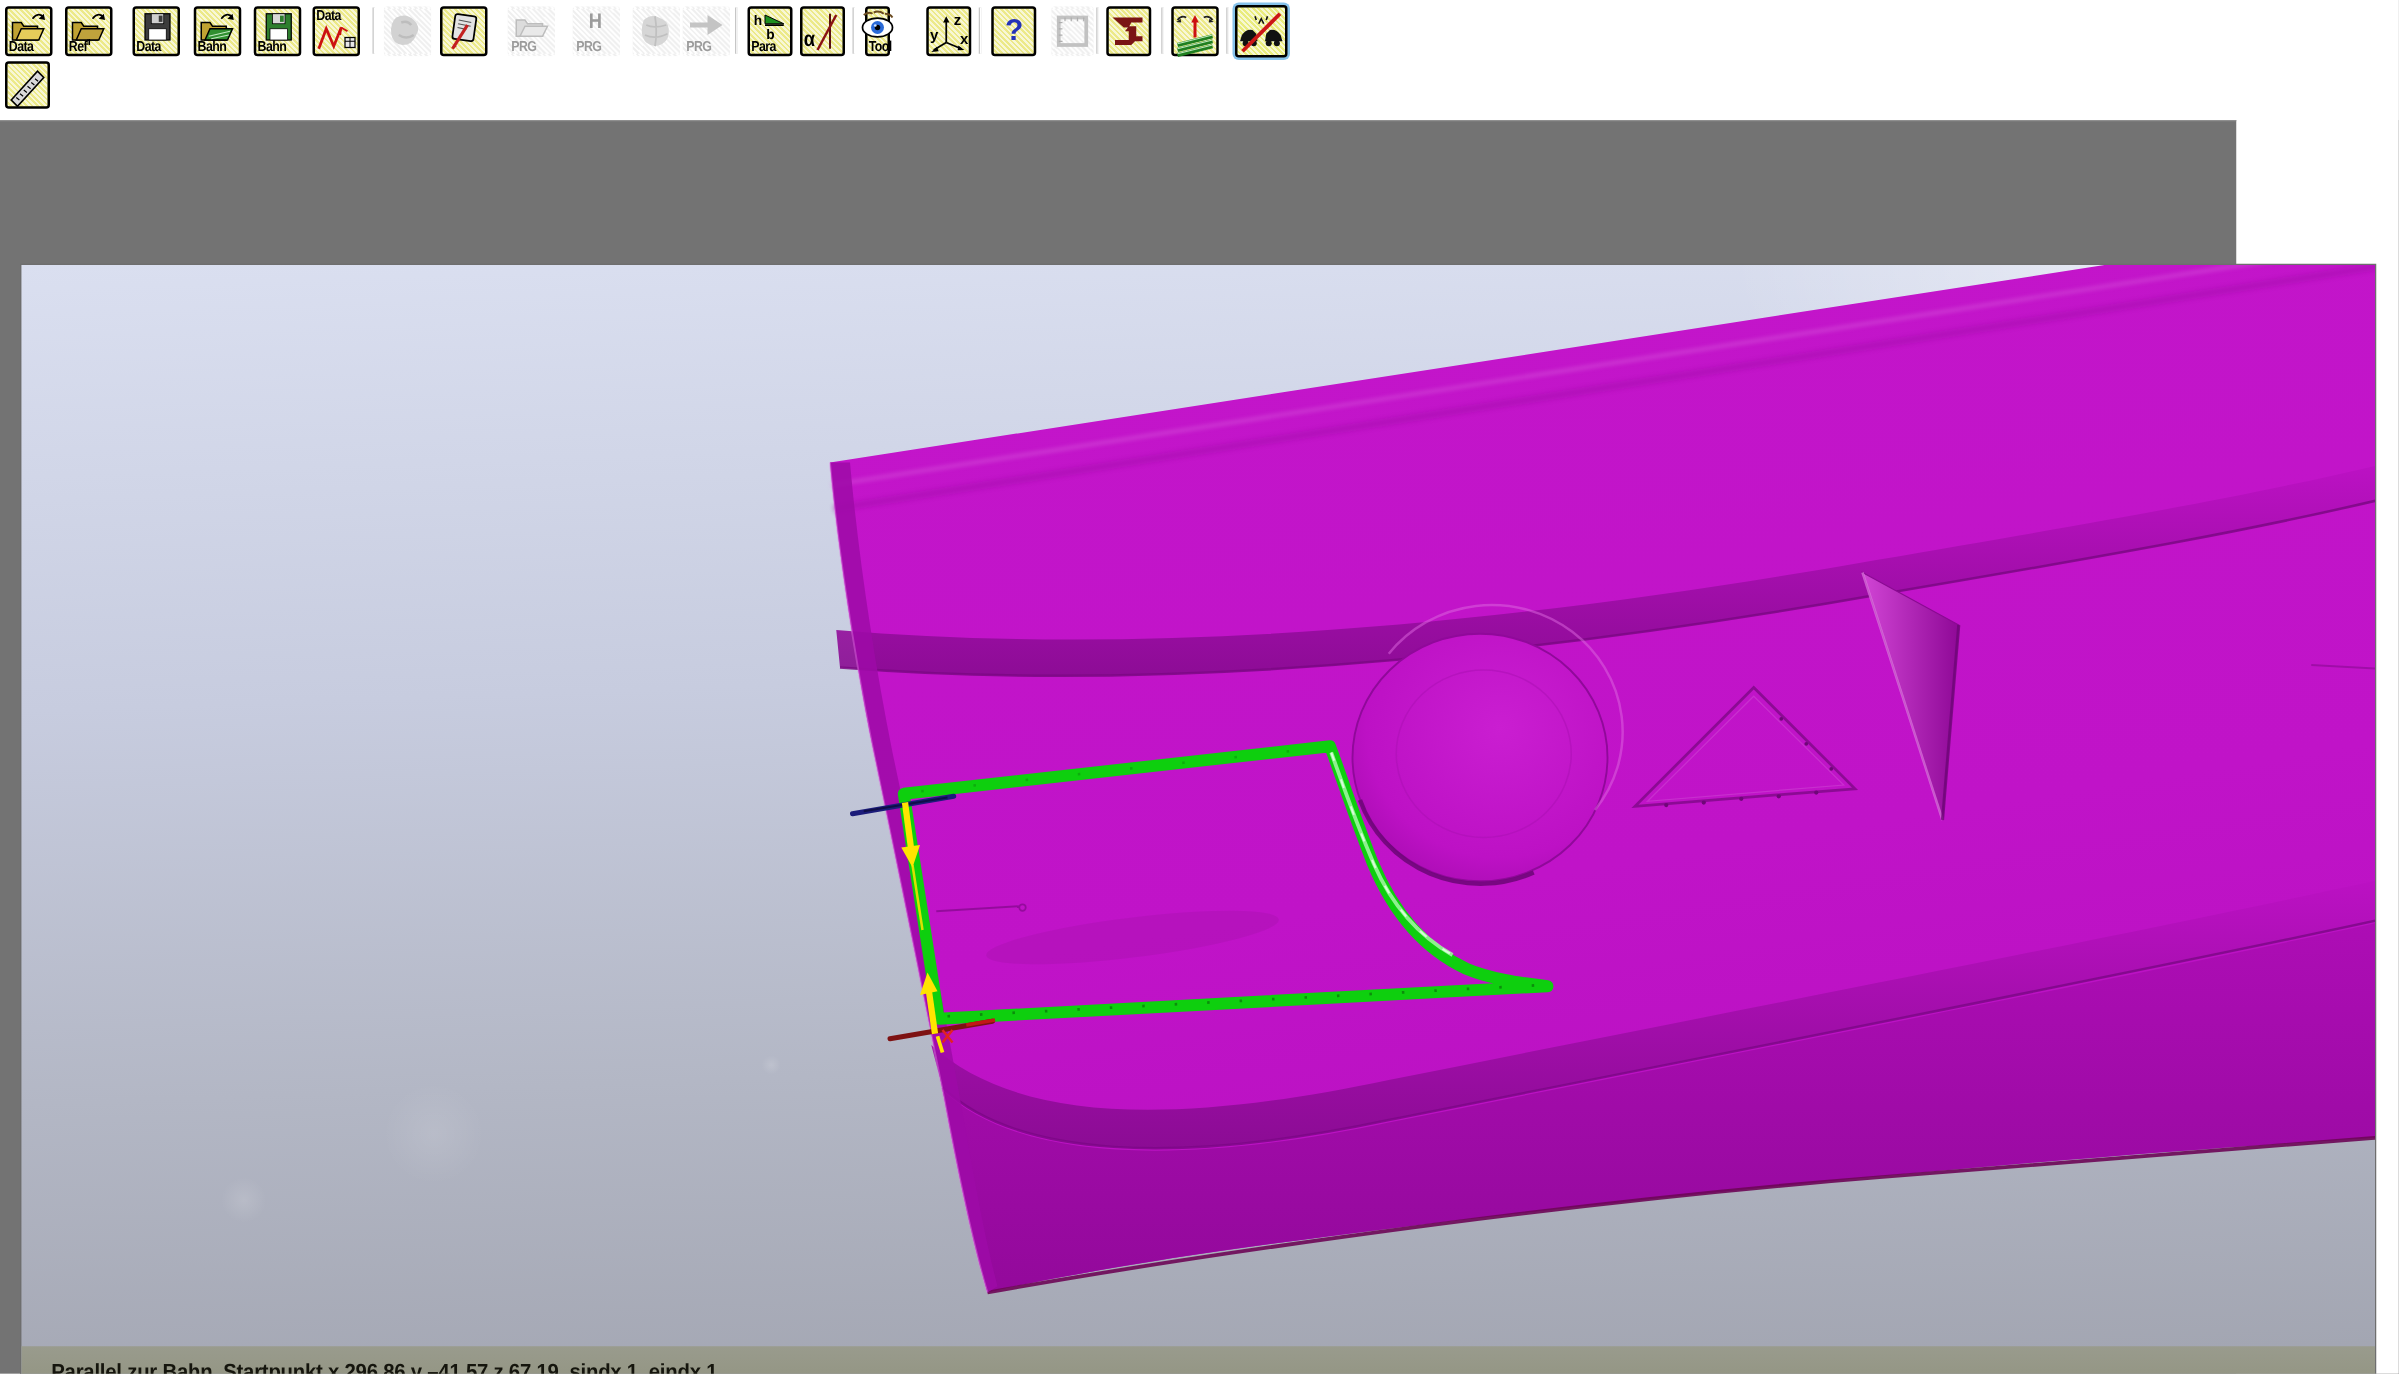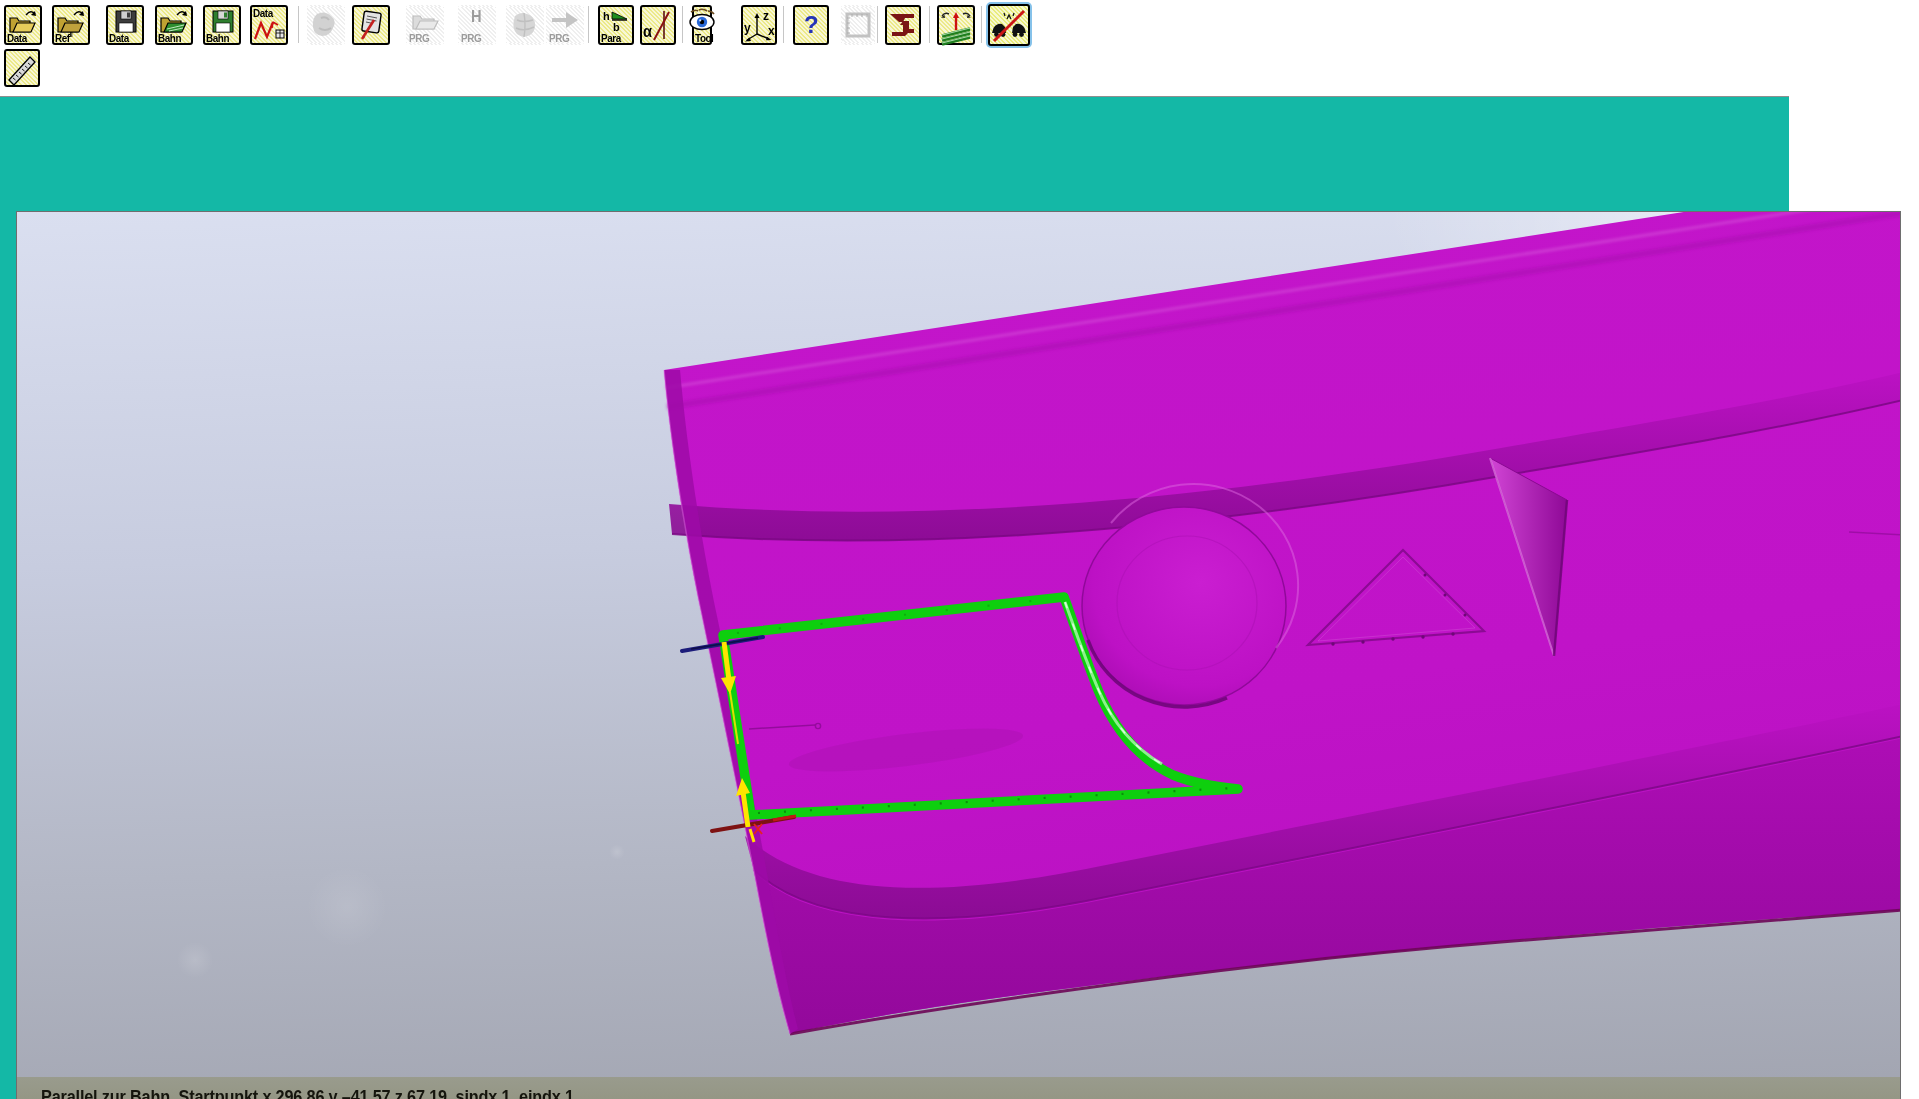--- a/index.html
+++ b/index.html
@@ -12,21 +12,21 @@
   .tb-btn.disabled{border-color:transparent;background-color:#efefef;background-image:repeating-linear-gradient(45deg,#ffffff 0 1.5px,transparent 1.5px 3px)}
   .tb-btn.active{box-shadow:0 0 0 2px #86c2ea;background-color:#e9ec7d}
   .tb-btn svg{position:absolute;left:50%;top:1px;transform:translateX(-50%)}
   .lbl{position:absolute;left:1px;bottom:-1px;font-weight:bold;font-size:11.5px;color:#000;transform:scaleX(.86);transform-origin:left bottom;letter-spacing:-.5px;white-space:nowrap}
   .lbl.top{bottom:auto;top:0}
   .lbl.gray{color:#9b9b9b}
   .lbl.big{left:0;right:0;top:4px;bottom:auto;text-align:center;font-size:24px;color:#2433b8;transform:none}
   .sup{font-size:7px;vertical-align:super;font-weight:bold}
   .sep{position:absolute;top:6px;width:1px;height:37px;background:#c6c6c6;border-right:1px solid #ffffff}
   
-  .frame{position:absolute;top:96px;left:0;width:1789px;height:1003px;background:#14b8a6;border-top:1px solid #8f8f8f;box-sizing:border-box}
+  .frame{position:absolute;top:96px;left:0;width:1789px;height:1003px;background:#737373;border-top:1px solid #8f8f8f;box-sizing:border-box}
   .viewport{position:absolute;left:16px;top:114px;width:1885px;height:985px;overflow:hidden;border:1px solid #6e6e6e;box-sizing:border-box;
     background:
       radial-gradient(ellipse 650px 280px at 94% 0%,rgba(255,255,255,.5),rgba(255,255,255,0) 62%),
       radial-gradient(circle 58px at 330px 695px,rgba(255,255,255,.10),rgba(255,255,255,0) 70%),
       radial-gradient(circle 26px at 178px 748px,rgba(255,255,255,.13),rgba(255,255,255,0) 70%),
       radial-gradient(circle 11px at 600px 640px,rgba(255,255,255,.14),rgba(255,255,255,0) 70%),
       linear-gradient(178deg,#dadff0 0%,#c7ccdf 34%,#b3b7c5 64%,#a2a5b1 90%,#9a9daa 100%);}
   .scene{position:absolute;left:-16px;top:-114px;width:1919px;height:1099px}
   
   .sb{position:absolute;left:0;width:100%;z-index:3}

